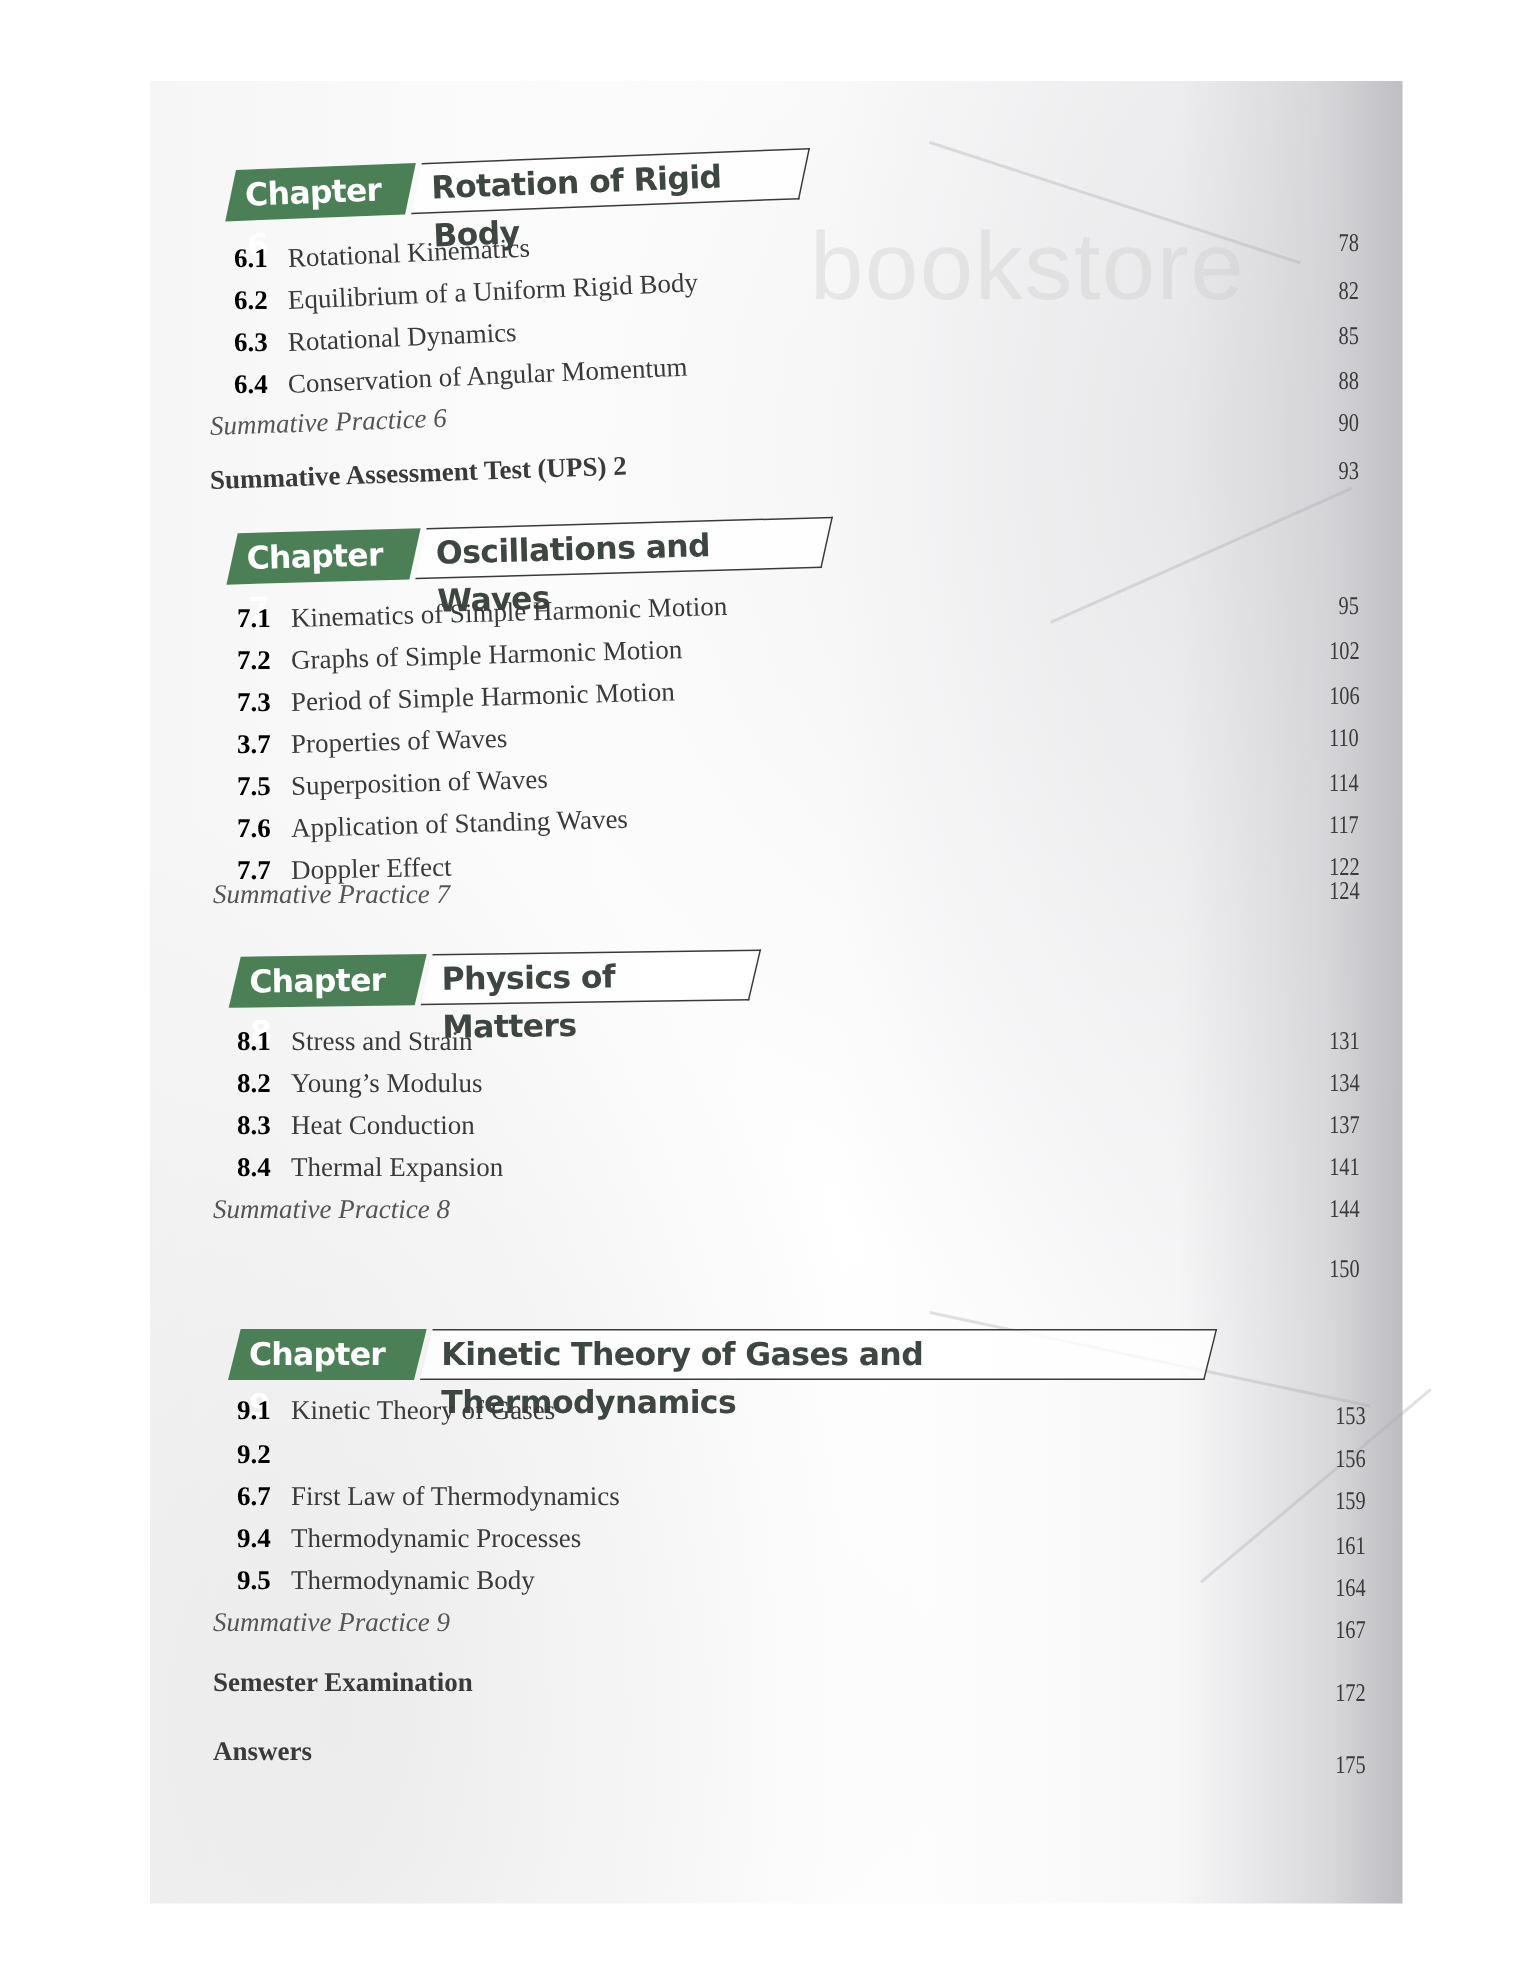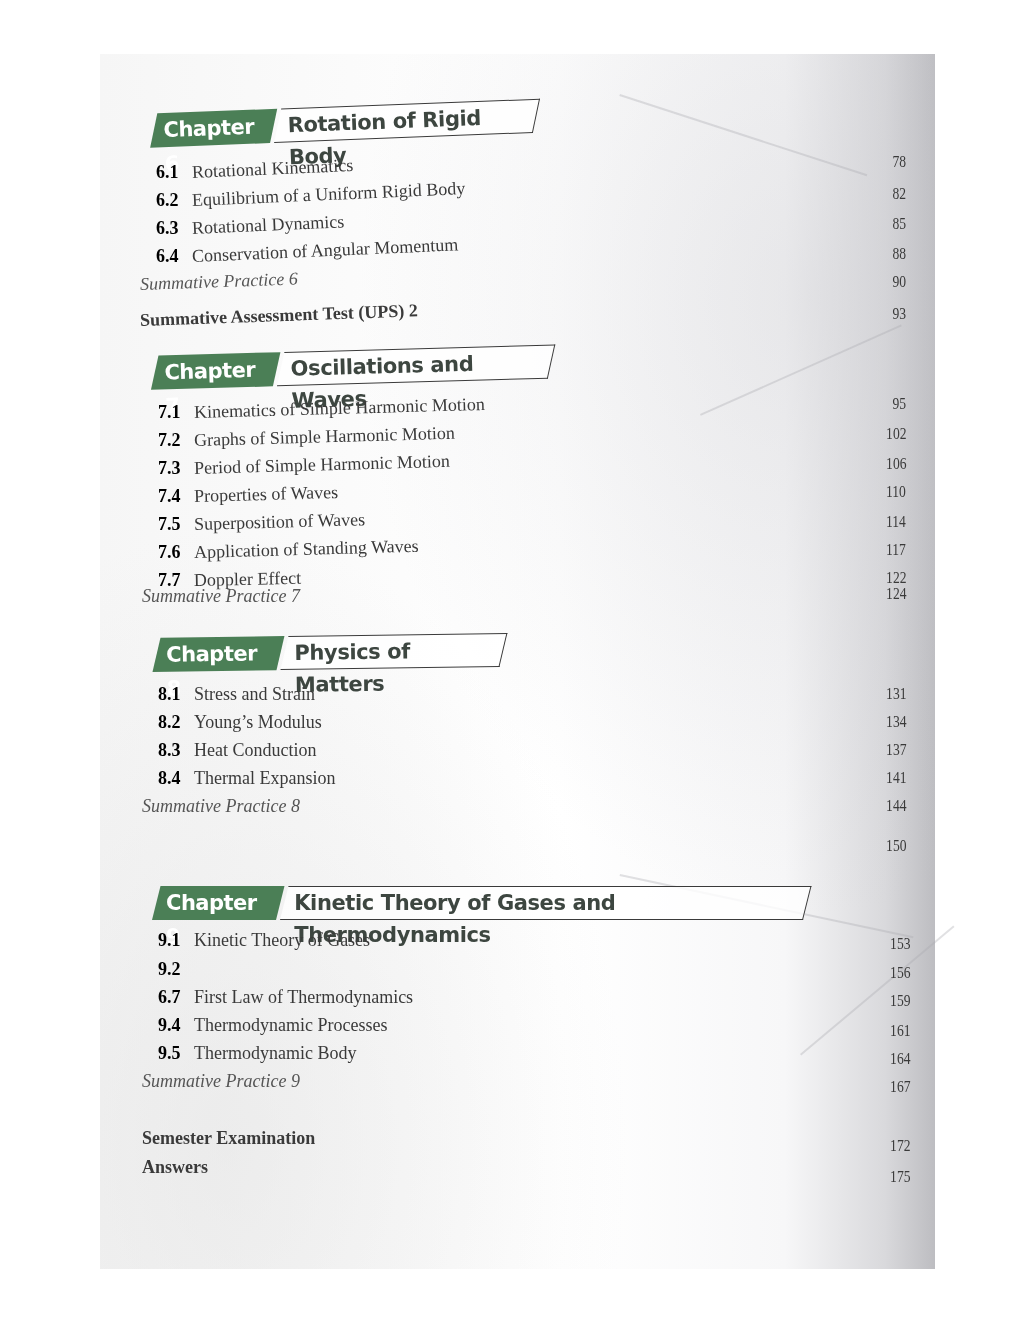--- a/index.html
+++ b/index.html
@@ -92,20 +92,21 @@
     transform-origin: 100% 0;
   }
   .row.italic .label-full { position: absolute; left: 0; font-style: italic; color: #555; }
   .row.bold .label-full { position: absolute; left: 0; font-weight: bold; color: #3a3a3a; }
   .section { position: absolute; }
 </style>
 </head>
 <body>
 
 <div class="page">
+  <div class="watermark">bookstore</div>
   <div class="net-line" style="left:520px;top:40px;width:260px;transform:rotate(18deg);"></div>
   <div class="net-line" style="left:600px;top:360px;width:220px;transform:rotate(-24deg);"></div>
   <div class="net-line" style="left:520px;top:820px;width:300px;transform:rotate(12deg);"></div>
   <div class="net-line" style="left:700px;top:1000px;width:200px;transform:rotate(-40deg);"></div>
 </div>
 
 <div class="section" style="left:140px;top:92px;width:766px;transform:rotate(-2.2deg);transform-origin:0 0;">
   <div class="chapter" style="left:8px;top:22px;">
     <div class="tag" style="width:120px;">
         <span>Chapter 6</span>
@@ -168,21 +169,21 @@
     <span class="num">7.2</span>
     <span class="label" style="transform:rotate(-1.6deg);transform-origin:0 50%;display:inline-block;">Graphs of Simple Harmonic Motion</span>
     <span class="page" style="top:-6px;">102</span>
   </div>
   <div class="row" style="top:56px;">
     <span class="num">7.3</span>
     <span class="label" style="transform:rotate(-1.6deg);transform-origin:0 50%;display:inline-block;">Period of Simple Harmonic Motion</span>
     <span class="page" style="top:-4px;">106</span>
   </div>
   <div class="row" style="top:84px;">
-    <span class="num">7.4</span>
+    <span class="num">3.7</span>
     <span class="label" style="transform:rotate(-1.6deg);transform-origin:0 50%;display:inline-block;">Properties of Waves</span>
     <span class="page" style="top:-4px;">110</span>
   </div>
   <div class="row" style="top:112px;">
     <span class="num">7.5</span>
     <span class="label" style="transform:rotate(-1.6deg);transform-origin:0 50%;display:inline-block;">Superposition of Waves</span>
     <span class="page" style="top:-2px;">114</span>
   </div>
   <div class="row" style="top:140px;">
     <span class="num">7.6</span>
@@ -274,21 +275,21 @@
   </div>
   <div class="row" style="top:113px;">
     <span class="num">9.5</span>
     <span class="label">Thermodynamic Body</span>
     <span class="page" style="top:6px;">164</span>
   </div>
   <div class="row italic" style="top:141px;">
     <span class="label-full">Summative Practice 9</span>
     <span class="page" style="top:6px;">167</span>
   </div>
-  <div class="row bold" style="top:181px;margin-top:17px;">
+  <div class="row bold" style="top:181px;">
     <span class="label-full">Semester Examination</span>
     <span class="page" style="top:8px;">172</span>
   </div>
   <div class="row bold" style="top:227px;">
     <span class="label-full">Answers</span>
     <span class="page" style="top:10px;">175</span>
   </div>
 </div>
 
 </body></html>

